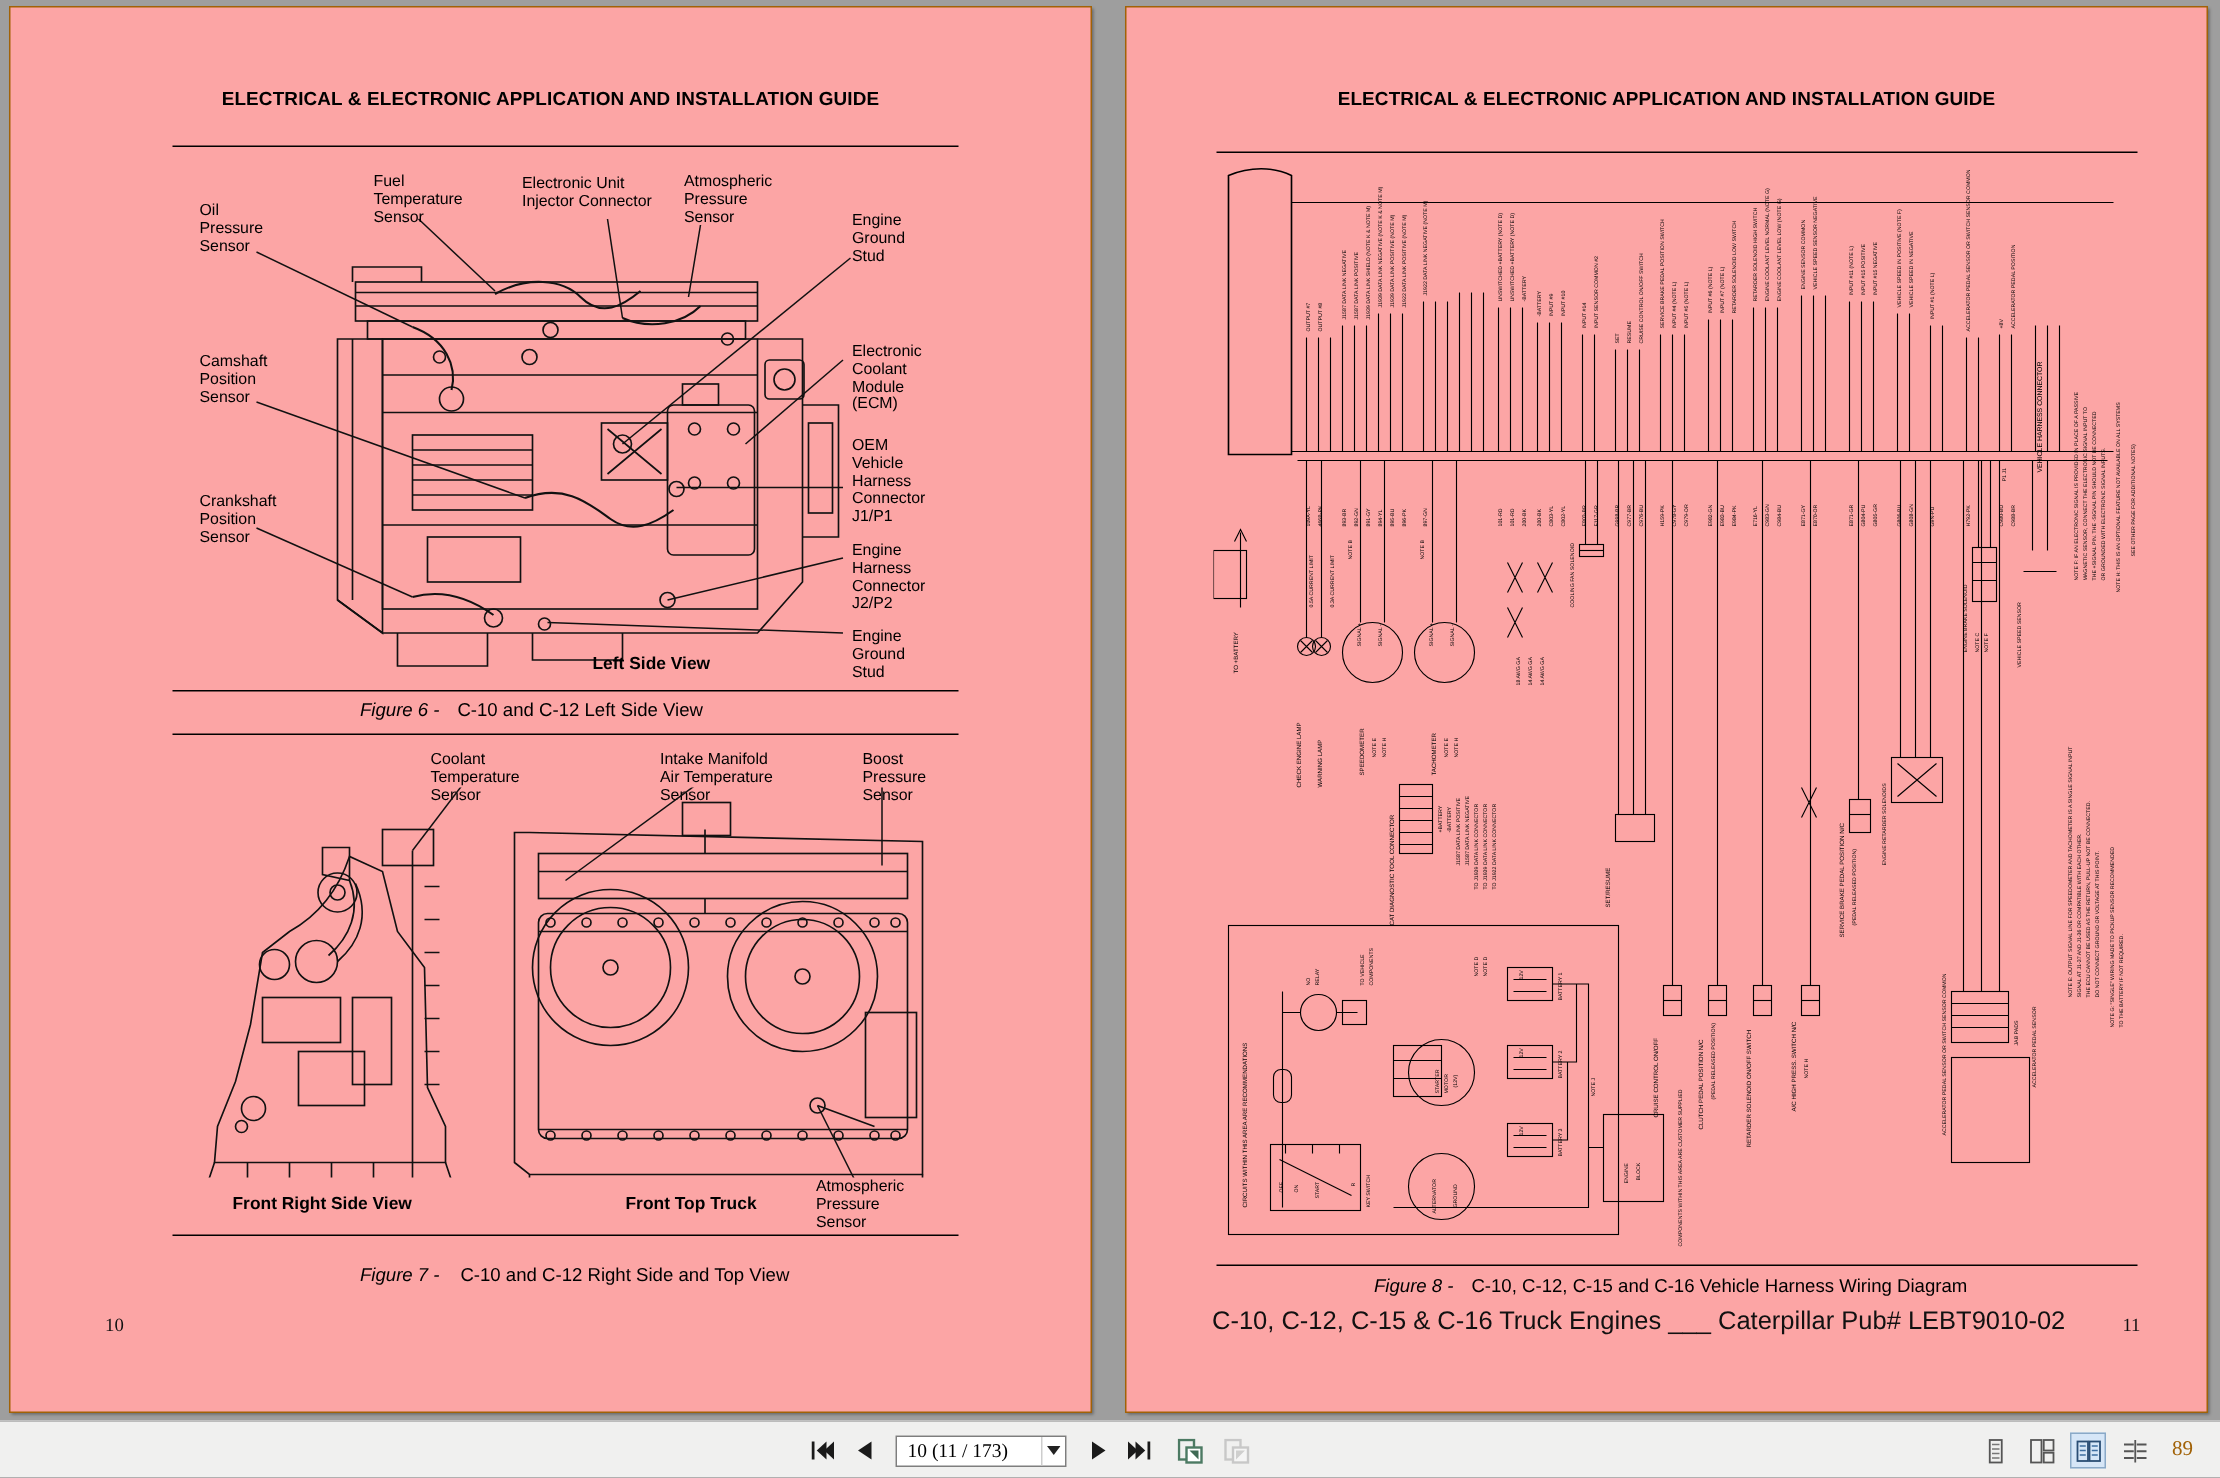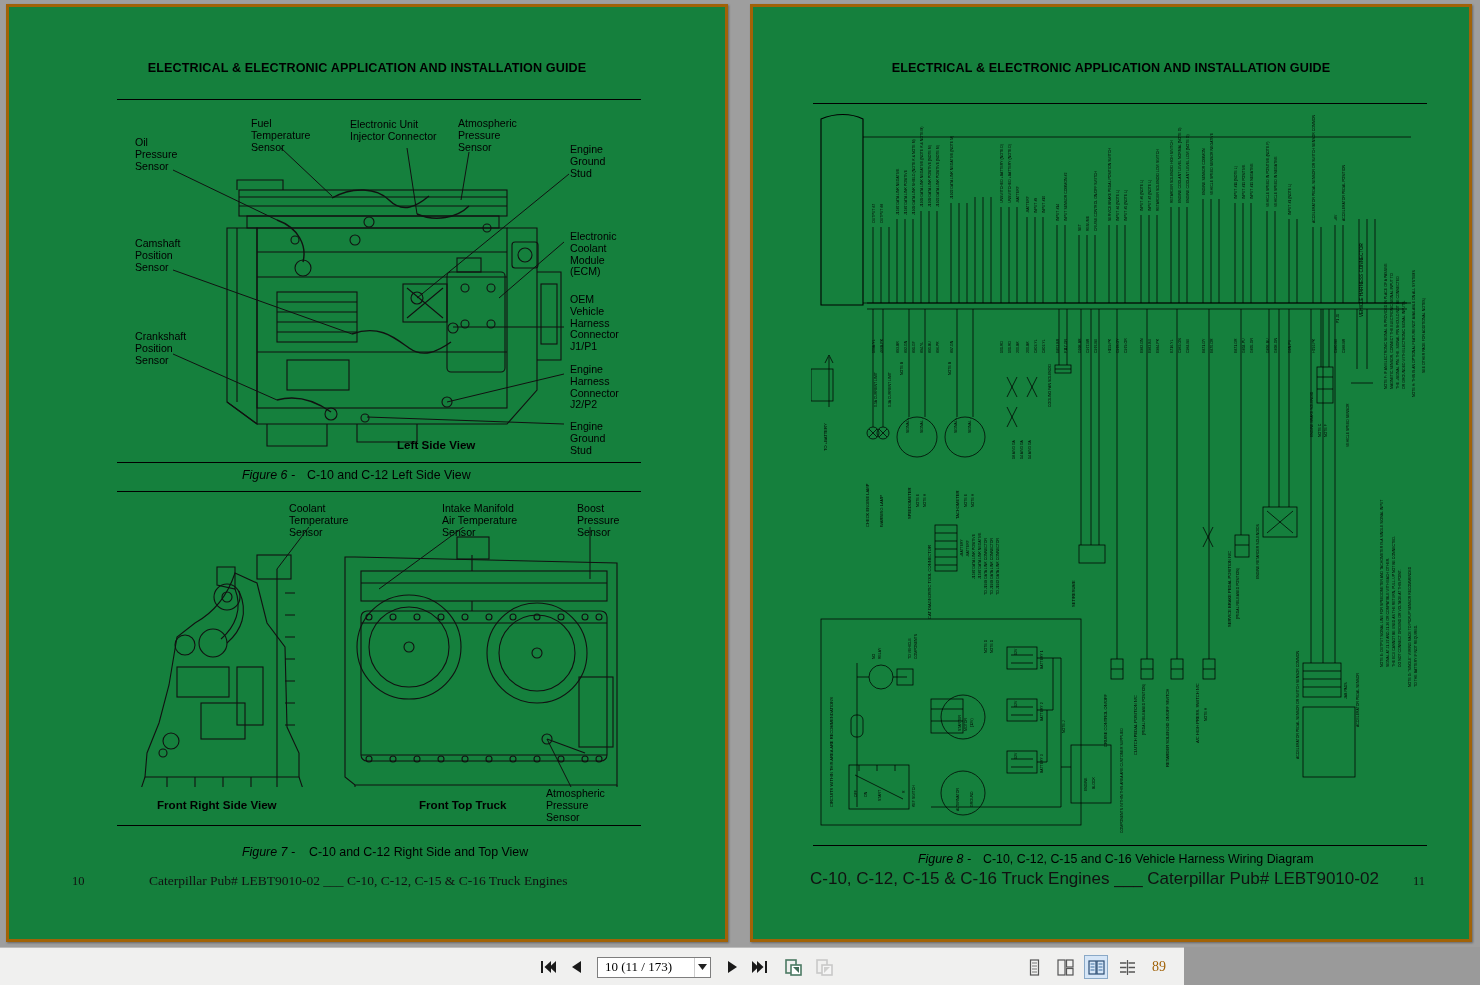--- a/index.html
+++ b/index.html
@@ -16,22 +16,22 @@
   #doc-area {
     position: absolute; left: 0; top: 0;
     width: 1480px; height: 947px;
     background: #9e9e9e;
     overflow: hidden;
   }
   .page {
     position: absolute;
     top: 4px;
     width: 722px; height: 938px;
-    background: #15803d;
-    border: 3px solid #a16207;
+    background: #fca5a5;
+    border: 1px solid #a16207;
     box-shadow: 1px 1px 2px rgba(0,0,0,.35);
     overflow: hidden;
   }
   #page-left  { left: 6px; }
   #page-right { left: 750px; }
 
   .page-inner { position: absolute; inset: 0; }
 
   
   .pg-header {
@@ -90,21 +90,21 @@
     white-space: pre-line;
   }
 
   
   .draw { position: absolute; }
   .draw svg { display: block; }
 
   
   #toolbar {
     position: absolute; left: 0; top: 947px;
-    width: 1184px; height: 38px;
+    width: 1480px; height: 38px;
     background: #f0f0ef;
     border-top: 1px solid #bcbcbc;
     display: flex; align-items: center;
   }
   #nav-cluster {
     position: absolute; left: 540px; top: 0; height: 38px;
     display: flex; align-items: center; gap: 9px;
   }
   .navbtn {
     width: 18px; height: 20px;
@@ -375,21 +375,20 @@
         <div class="view-label" style="left:390px; top:791px;">Front Top Truck</div>
 
         <div class="hrule" style="left:108px; top:818px; width:524px;"></div>
         <div class="fig-caption" style="left:233px; top:838px;">
           <i>Figure 7 -</i>
           <span style="display:inline-block;width:7px"></span>
           <span>C-10 and C-12 Right Side and Top View</span>
         </div>
 
         <div class="pgnum" style="left:63px;">10</div>
-        <div class="pg-footer" style="left:140px;">Caterpillar Pub# LEBT9010-02 ___ C-10, C-12, C-15 &amp; C-16 Truck Engines</div>
       </div>
     </div>
 
     <div class="page" id="page-right">
       <div class="page-inner">
 
         <div class="pg-header" id="hdr-right">ELECTRICAL &amp; ELECTRONIC APPLICATION AND INSTALLATION GUIDE</div>
 
         <div class="hrule" style="left:60px; top:96px; width:614px;"></div>
 

